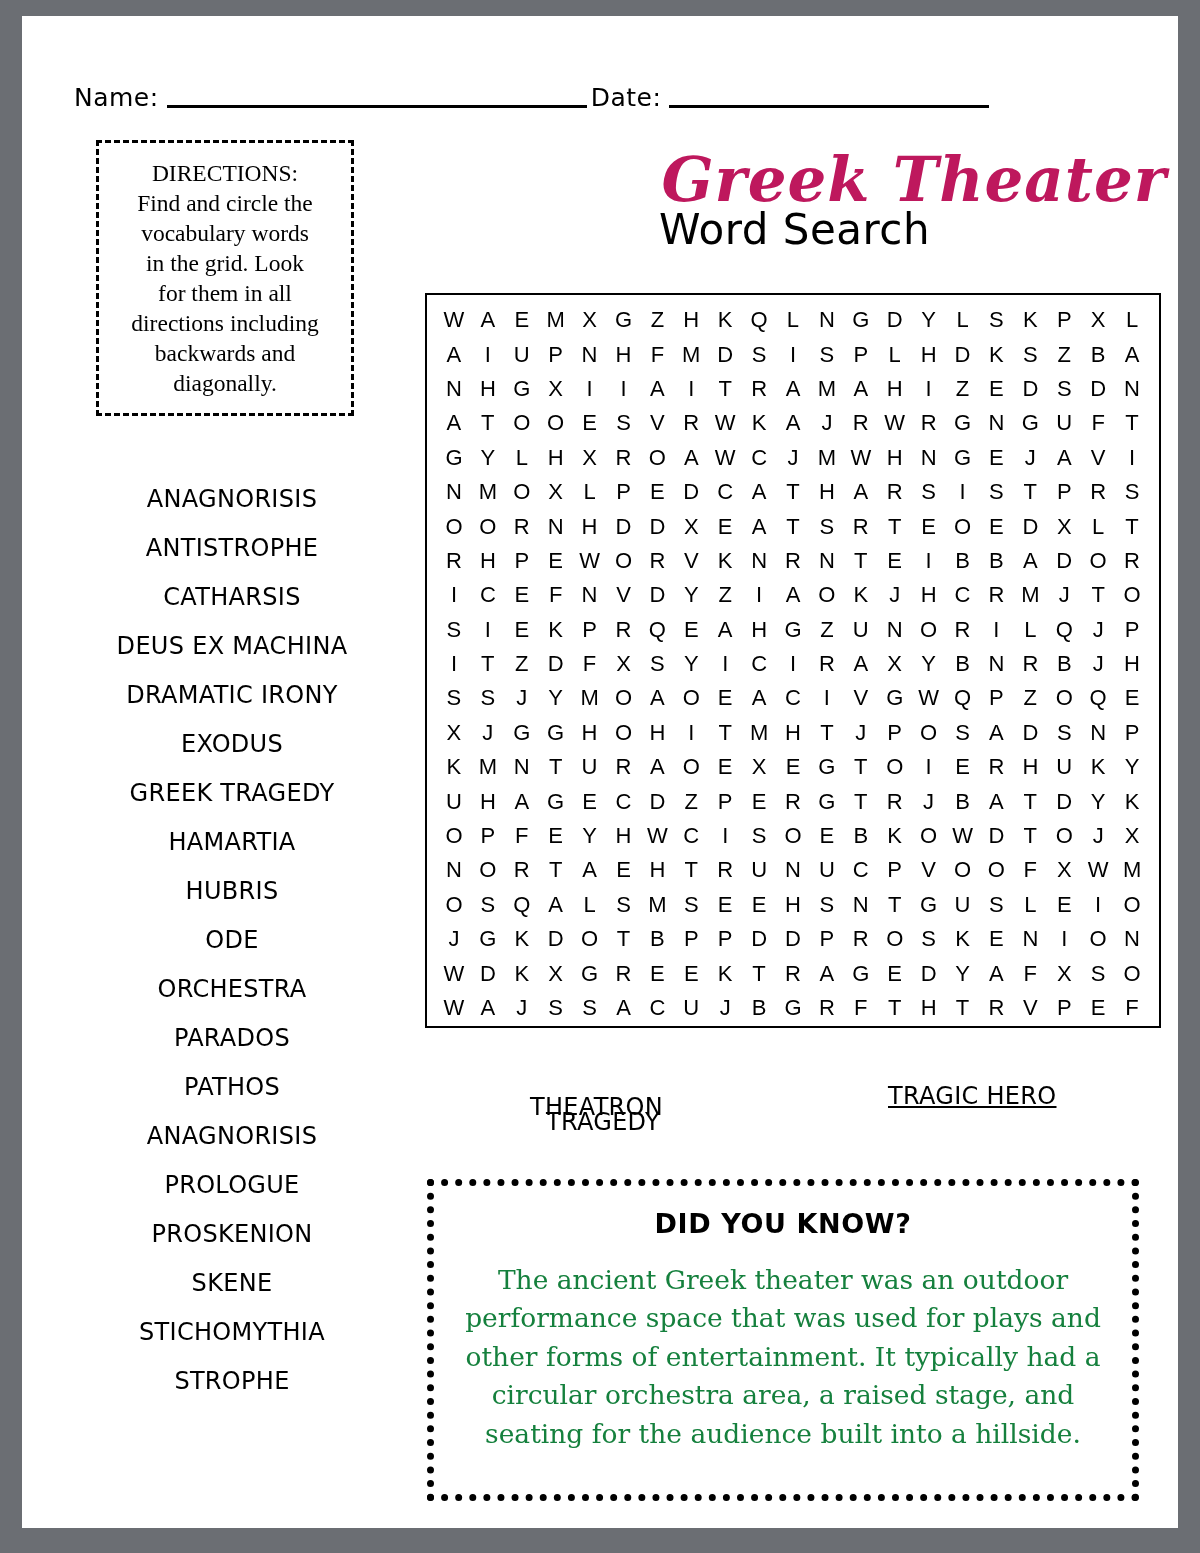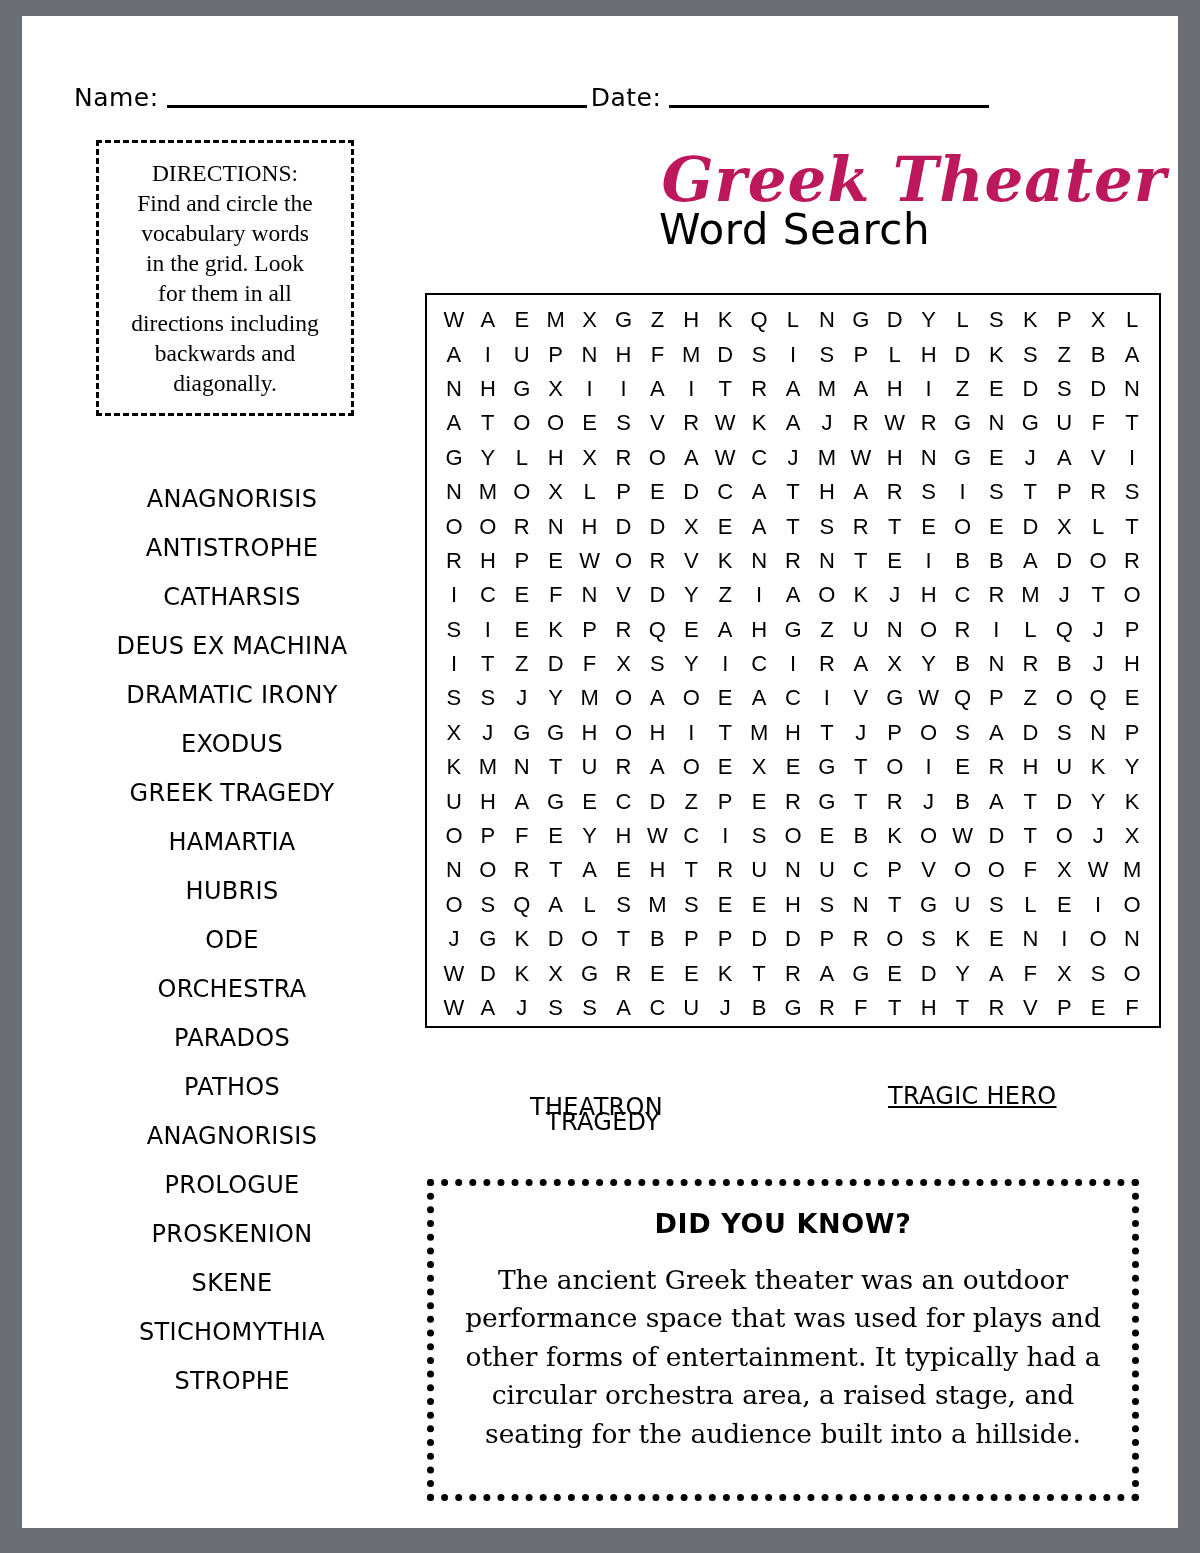--- a/index.html
+++ b/index.html
@@ -180,21 +180,21 @@
     letter-spacing: .6px;
     color: #000;
     margin-top: 8px;
   }
   .dyk-body {
     margin-top: 22px;
     text-align: center;
     font-family: "DejaVu Serif", serif;
     font-size: 26.5px;
     line-height: 1.45;
-    color: #000000;
+    color: #15803d;
   }
 
   
   .footer {
     position: absolute;
     left: 0;
     top: 1494px;
     width: 1156px;
     text-align: center;
     font-family: "DejaVu Serif", serif;

